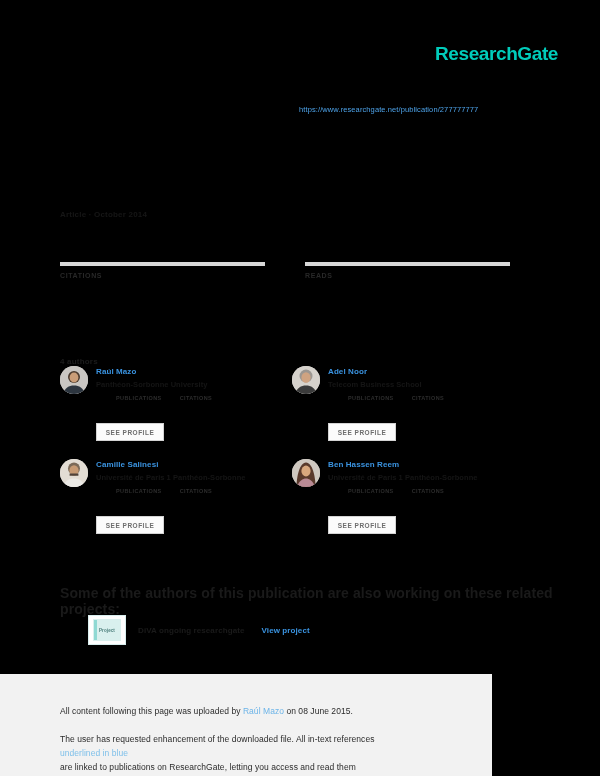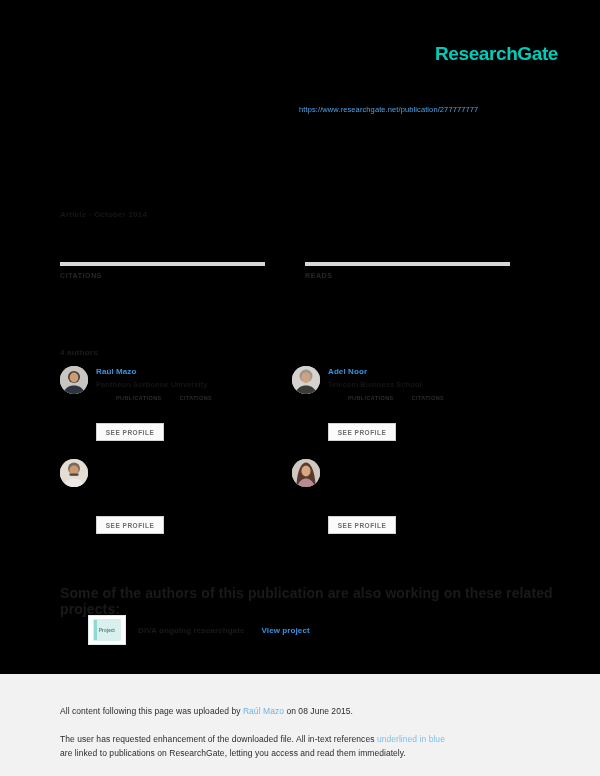--- a/index.html
+++ b/index.html
@@ -97,21 +97,21 @@
     font-weight: bold;
     color: #0a0a0a;
     margin-top: 3px;
     height: 14px;
     overflow: hidden;
   }
 
   
   .authors-heading {
     position: absolute;
-    top: 348px;
+    top: 357px;
     left: 60px;
     font-size: 8px;
     font-weight: bold;
     color: #1c1c1c;
     letter-spacing: 0.2px;
     filter: blur(0.4px);
   }
 
   .authors-grid {
     position: absolute;
@@ -261,21 +261,21 @@
     color: #3a93e0;
     margin-left: 5px;
     text-decoration: none;
   }
 
   
   .footer {
     position: absolute;
     left: 0;
     top: 674px;
-    width: 600px;
+    width: 492px;
     height: 102px;
     background: #f2f2f2;
     padding: 30px 94px 0 60px;
   }
   .footer-line {
     font-size: 8.5px;
     color: #2b2b2b;
     line-height: 14px;
     letter-spacing: 0.05px;
   }
@@ -359,32 +359,48 @@
     <div class="author-card">
       <div class="avatar">
         <svg viewBox="0 0 28 28">
           <rect width="28" height="28" fill="#e3ddd4"></rect>
           <circle cx="14" cy="9.5" r="6" fill="#7b6a58"></circle>
           <ellipse cx="14" cy="11.5" rx="4.6" ry="5.2" fill="#c79a73"></ellipse>
           <path d="M9.6 14.5h8.8v2.2H9.6z" fill="#50433a"></path>
           <path d="M3 28c1.6-6.2 6.2-8.6 11-8.6S23.4 21.8 25 28z" fill="#eceae6"></path>
         </svg>
       </div>
+      <div class="author-info">
+        <a class="author-name">Camille Salinesi</a>
+        <div class="author-affil">Université de Paris 1 Panthéon-Sorbonne</div>
+        <div class="author-stats">
+          <span class="astat-label">PUBLICATIONS</span>
+          <span class="astat-label">CITATIONS</span>
+        </div>
+      </div>
       <div class="see-profile">SEE PROFILE</div>
     </div>
 
     <div class="author-card">
       <div class="avatar">
         <svg viewBox="0 0 28 28">
           <rect width="28" height="28" fill="#cfc8c0"></rect>
           <path d="M4.5 28C4.5 18 7.5 3.5 14 3.5S23.5 18 23.5 28z" fill="#5a3a2c"></path>
           <ellipse cx="14" cy="12" rx="4.6" ry="5.4" fill="#d9a87e"></ellipse>
           <path d="M5 28c1.8-6 6-8.4 9-8.4S21.2 22 23 28z" fill="#b98a95"></path>
         </svg>
       </div>
+      <div class="author-info">
+        <a class="author-name">Ben Hassen Reem</a>
+        <div class="author-affil">Université de Paris 1 Panthéon-Sorbonne</div>
+        <div class="author-stats">
+          <span class="astat-label">PUBLICATIONS</span>
+          <span class="astat-label">CITATIONS</span>
+        </div>
+      </div>
       <div class="see-profile">SEE PROFILE</div>
     </div>
 
   </div>
 
   <div class="projects-heading">Some of the authors of this publication are also working on these related projects:</div>
 
   <div class="project-row">
     <div class="project-icon">
       <div class="sheet"></div>

